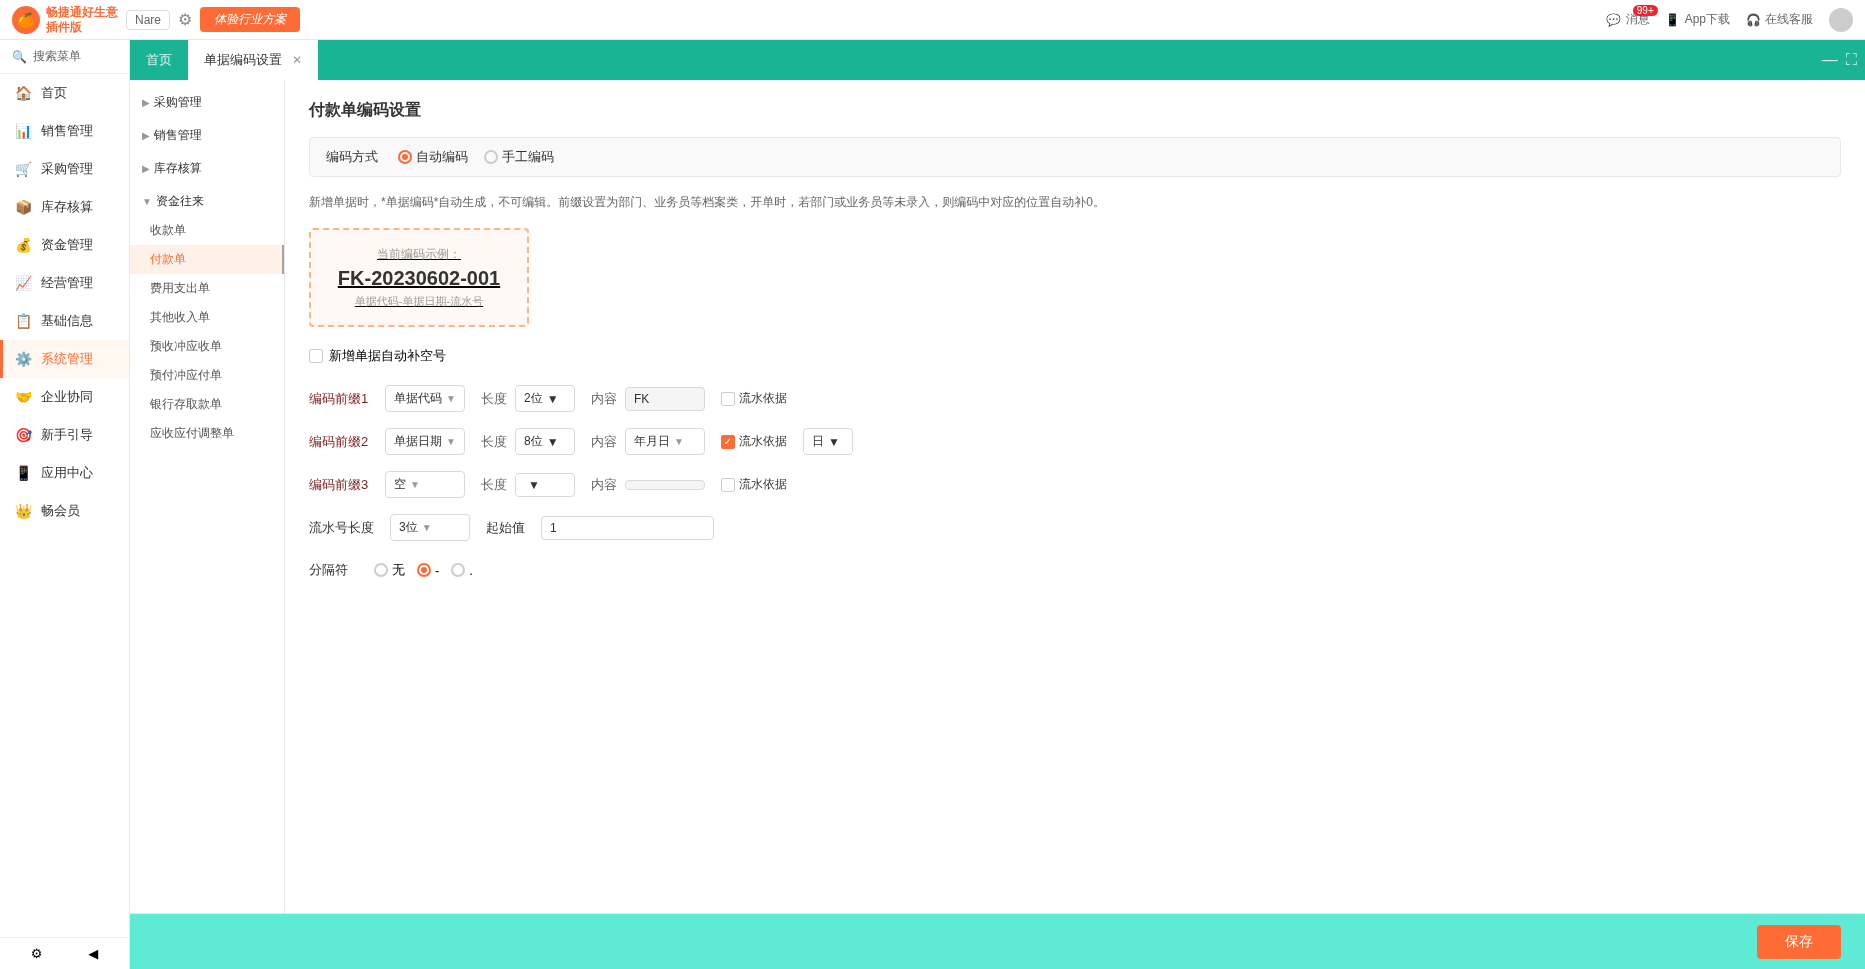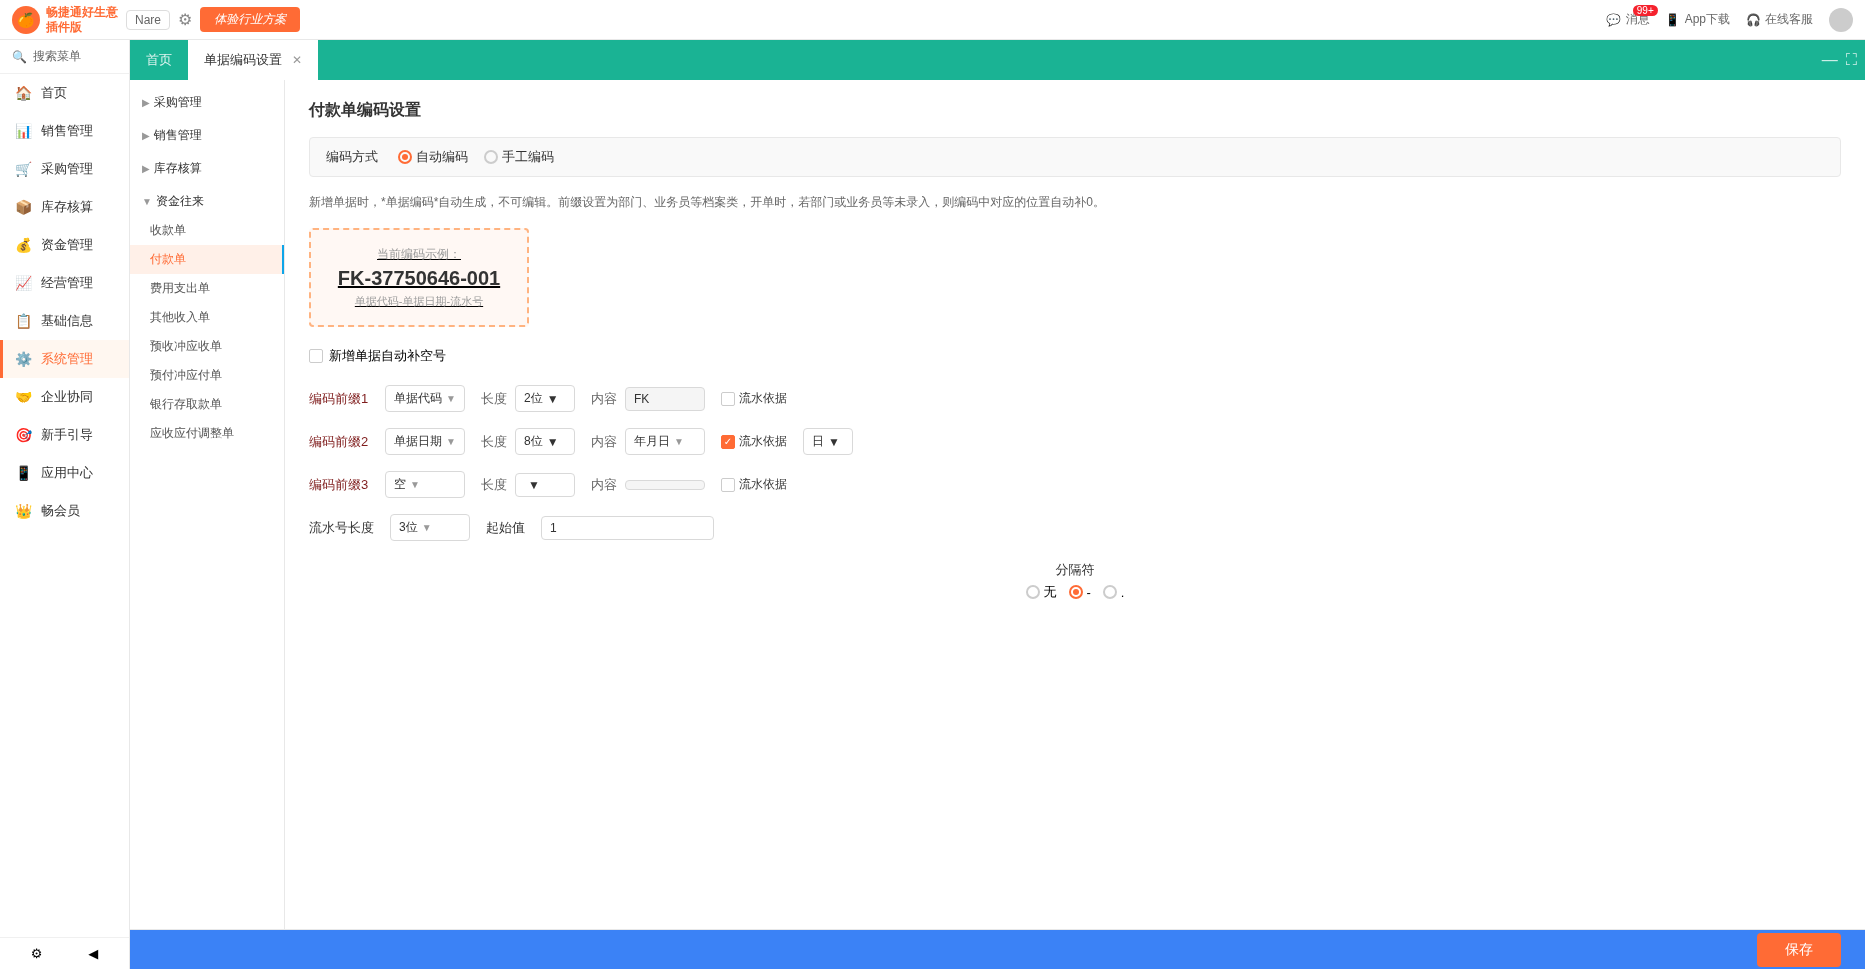--- a/index.html
+++ b/index.html
@@ -44,21 +44,21 @@
 
     
     .page-content { flex: 1; display: flex; overflow: hidden; background: #f5f5f5; }
 
     
     .left-nav { width: 155px; background: #fff; border-right: 1px solid #e8e8e8; overflow-y: auto; flex-shrink: 0; padding: 8px 0; }
     .nav-section { margin-bottom: 4px; }
     .nav-section-header { display: flex; align-items: center; gap: 4px; padding: 6px 12px; cursor: pointer; color: #333; font-size: 12px; font-weight: 500; }
     .nav-chevron { font-size: 10px; color: #999; }
     .nav-item { padding: 6px 12px 6px 20px; cursor: pointer; color: #555; font-size: 12px; }
-    .nav-item.active { color: #ff6b35; background: #fff0e8; border-right: 2px solid #0ea5e9; }
+    .nav-item.active { color: #ff6b35; background: #fff0e8; border-right: 2px solid #a3a3a3; }
 
     
     .form-area { flex: 1; overflow-y: auto; padding: 20px 24px; background: #fff; }
     .page-title { font-size: 16px; font-weight: bold; color: #333; margin-bottom: 16px; }
 
     
     .encoding-type-bar { display: flex; align-items: center; gap: 20px; padding: 10px 16px; background: #f9f9f9; border: 1px solid #e8e8e8; border-radius: 4px; margin-bottom: 16px; }
     .encoding-label { color: #333; font-size: 13px; }
     .radio-group { display: flex; align-items: center; gap: 16px; }
     .radio-item { display: flex; align-items: center; gap: 4px; cursor: pointer; font-size: 13px; color: #333; }
@@ -92,30 +92,30 @@
     .cb-checked { width: 14px; height: 14px; border: 1px solid #ff6b35; border-radius: 2px; background: #ff6b35; cursor: pointer; display: flex; align-items: center; justify-content: center; color: white; font-size: 10px; }
     .cb-unchecked { width: 14px; height: 14px; border: 1px solid #ccc; border-radius: 2px; cursor: pointer; }
     .day-select { border: 1px solid #d9d9d9; border-radius: 4px; padding: 4px 8px; font-size: 12px; color: #333; display: flex; align-items: center; gap: 4px; cursor: pointer; background: #fff; min-width: 50px; }
 
     
     .serial-row { display: flex; align-items: center; gap: 16px; margin-bottom: 20px; }
     .serial-label { color: #333; font-size: 13px; }
     .start-input { border: 1px solid #d9d9d9; border-radius: 4px; padding: 4px 8px; font-size: 12px; color: #333; min-width: 80px; background: #fff; }
 
     
-    .separator-row { display: flex; align-items: center; gap: 4px; margin-bottom: 20px; flex-direction: column; }
+    .separator-row { display: flex; align-items: center; gap: 26px; margin-bottom: 20px; }
     .sep-label { color: #333; font-size: 13px; }
     .sep-options { display: flex; align-items: center; gap: 12px; }
     .sep-radio { display: flex; align-items: center; gap: 4px; cursor: pointer; font-size: 13px; }
     .sep-dot { width: 14px; height: 14px; border-radius: 50%; border: 2px solid #ccc; display: flex; align-items: center; justify-content: center; }
     .sep-dot.selected { border-color: #ff6b35; }
     .sep-dot.selected::after { content: ''; width: 6px; height: 6px; background: #ff6b35; border-radius: 50%; display: block; }
 
     
-    .bottom-bar { height: 40px; background: #3b82f6; border-top: 1px solid #e8e8e8; display: flex; align-items: center; justify-content: flex-end; padding: 0 24px; flex-shrink: 0; }
+    .bottom-bar { height: 56px; background: #5eead4; border-top: 1px solid #e8e8e8; display: flex; align-items: center; justify-content: flex-end; padding: 0 24px; flex-shrink: 0; }
     .save-btn { background: #ff6b35; color: white; border: none; border-radius: 4px; padding: 8px 28px; font-size: 14px; cursor: pointer; }
   </style>
 </head>
 <body>
 
 <div class="top-bar">
   <div class="top-bar-left">
     <div class="top-bar-logo">
       <div class="logo-icon">🍊</div>
       <div class="logo-text">
@@ -278,21 +278,21 @@
             </label>
           </div>
         </div>
 
         
         <div class="info-text">新增单据时，*单据编码*自动生成，不可编辑。前缀设置为部门、业务员等档案类，开单时，若部门或业务员等未录入，则编码中对应的位置自动补0。</div>
 
         
         <div class="preview-box">
           <div class="preview-label">当前编码示例：</div>
-          <div class="preview-code">FK-37750646-001</div>
+          <div class="preview-code">FK-20230602-001</div>
           <div class="preview-desc">单据代码-单据日期-流水号</div>
         </div>
 
         
         <div class="checkbox-row">
           <div class="cb-box"></div>
           <span>新增单据自动补空号</span>
         </div>
 
         

